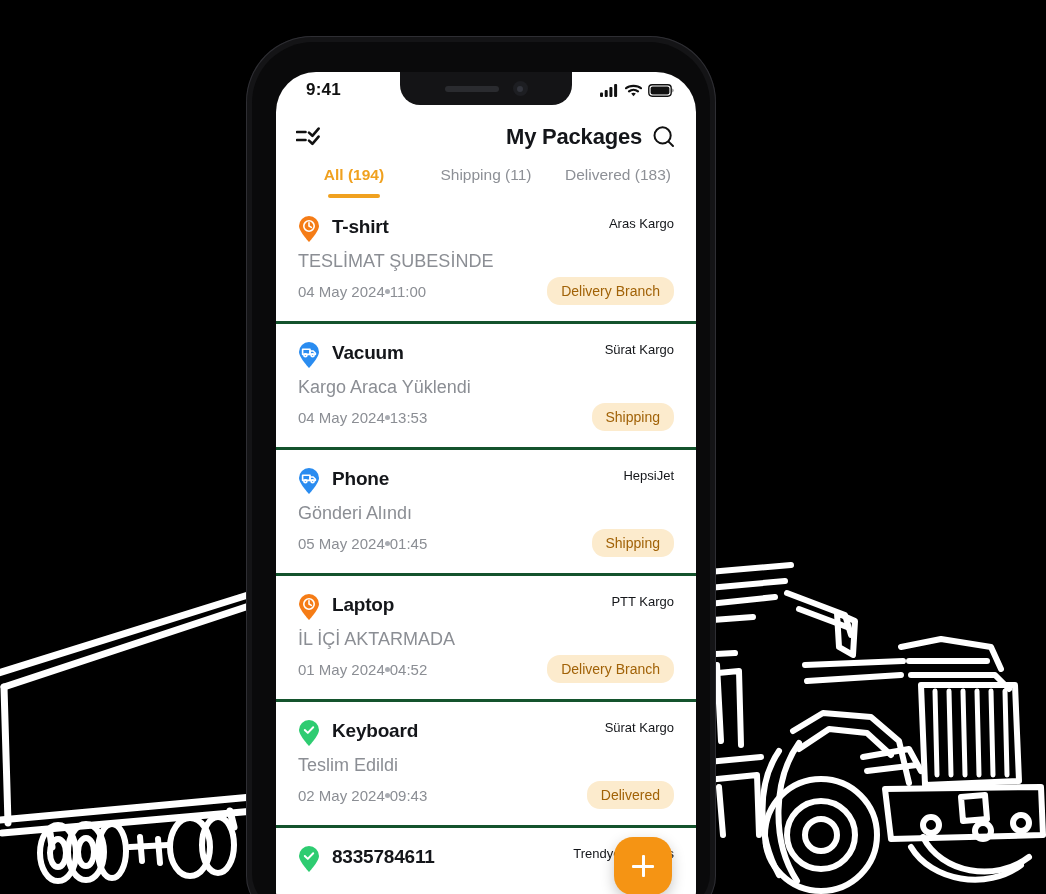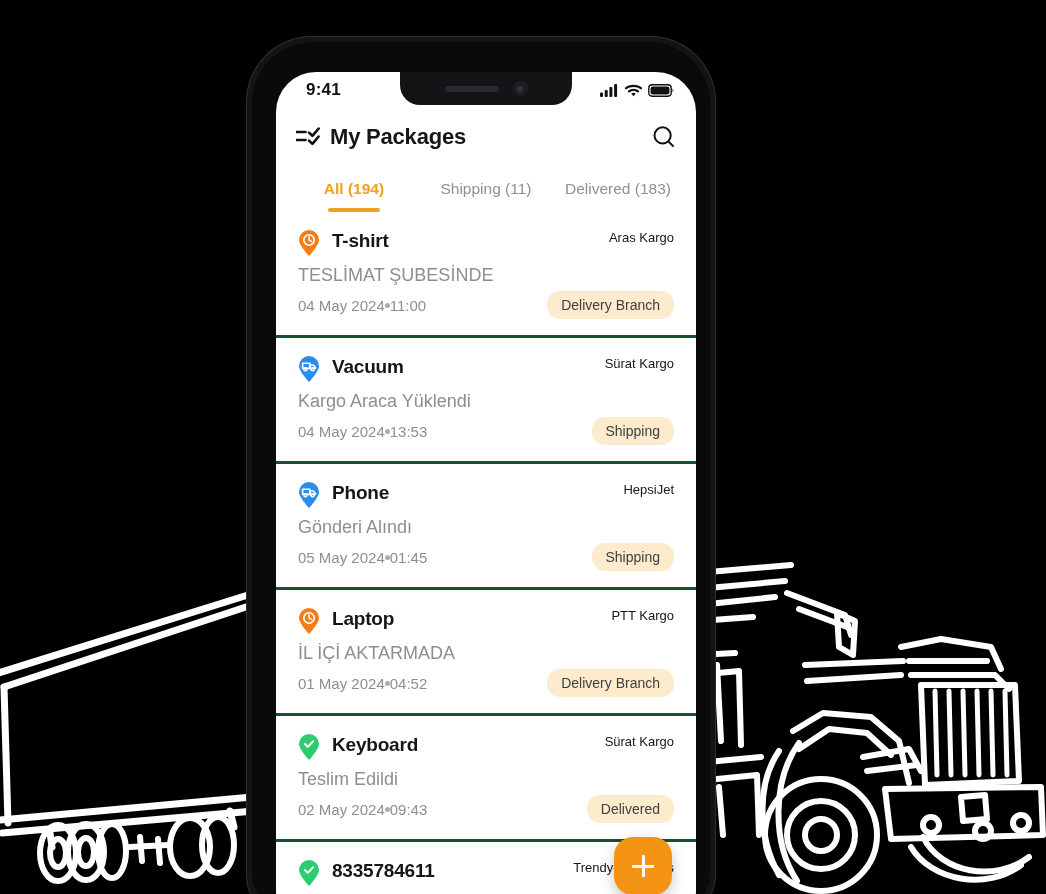--- a/index.html
+++ b/index.html
@@ -60,46 +60,46 @@
   #notch .camera i { width:6px; height:6px; border-radius:50%; background:#32343c; display:block; }
 
   
   #statusbar { position:relative; height:36px; display:flex; align-items:center; padding:0 22px; z-index:30; }
   #clock { font-size:17px; font-weight:700; color:#111; letter-spacing:.2px; margin-left:8px; }
   #sb-icons { margin-left:auto; display:flex; align-items:center; gap:6px; }
 
   
   #navbar { height:58px; display:flex; align-items:center; padding:0 20px; }
   #menu-btn { width:34px; height:30px; display:flex; align-items:center; cursor:pointer; }
-  #title { flex:1; text-align:left; font-size:22px; font-weight:700; color:#14161a; letter-spacing:-.2px; }
+  #title { flex:1; text-align:right; font-size:22px; font-weight:700; color:#14161a; letter-spacing:-.2px; }
   #search-btn { width:34px; height:30px; display:flex; align-items:center; justify-content:flex-end; cursor:pointer; }
 
   
-  #tabs { display:flex; padding:0 12px; margin-top:14px; }
+  #tabs { display:flex; padding:0 12px; }
   .tab { flex:1; text-align:center; font-size:15.5px; color:#8d9096; padding-bottom:14px; position:relative; cursor:pointer; }
   .tab.active { color:#f0a11f; font-weight:600; }
   .tab.active::after {
     content:""; position:absolute; left:50%; transform:translateX(-50%);
     bottom:0; width:52px; height:4px; border-radius:2px; background:#f0a11f;
   }
 
   
   #list { }
   .row { padding:18px 22px 16px 22px; border-top:3px solid #14532d; position:relative; }
   .row:first-child { border-top:none; }
   .row-top { display:flex; }
   .pin { width:22px; height:26px; flex:0 0 22px; margin-right:12px; position:relative; }
   .row-name { font-size:19px; font-weight:700; color:#14161a; letter-spacing:-.2px; }
   .carrier { margin-left:auto; font-size:13px; color:#14161a; font-weight:500; }
   .status-text { font-size:18px; color:#8b8e94; margin-top:9px; }
   .row-bottom { display:flex; align-items:center; margin-top:5px; }
   .datetime { font-size:15px; color:#8b8e94; display:flex; align-items:center; gap:0; }
   .dot { width:5px; height:5px; border-radius:50%; background:#a9acb2; display:inline-block; }
   .badge {
-    margin-left:auto; background:#fcebcd; color:#404040;
+    margin-left:auto; background:#fcebcd; color:#a16207;
     font-size:14px; padding:6px 14px; border-radius:13px; white-space:nowrap;
   }
 
   
   #fab {
     position:absolute; right:24px; bottom:22px; width:58px; height:58px;
     background:#f59414; border-radius:19px; cursor:pointer;
     display:flex; align-items:center; justify-content:center; z-index:50;
     box-shadow:0 5px 14px rgba(0,0,0,.22);
   }

